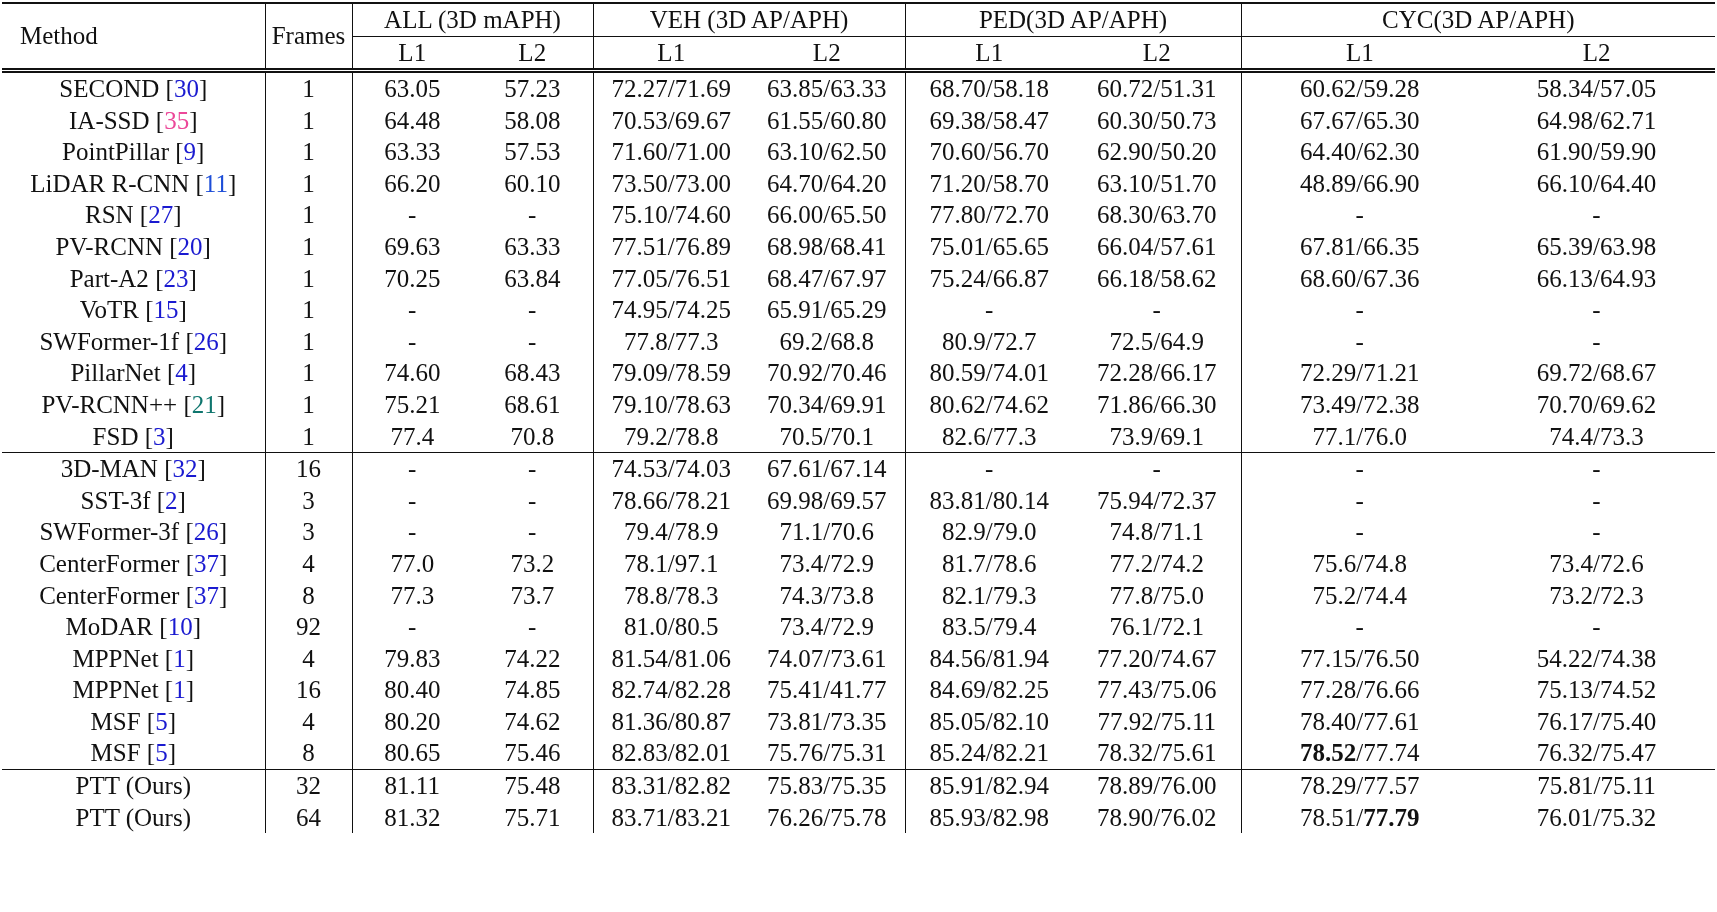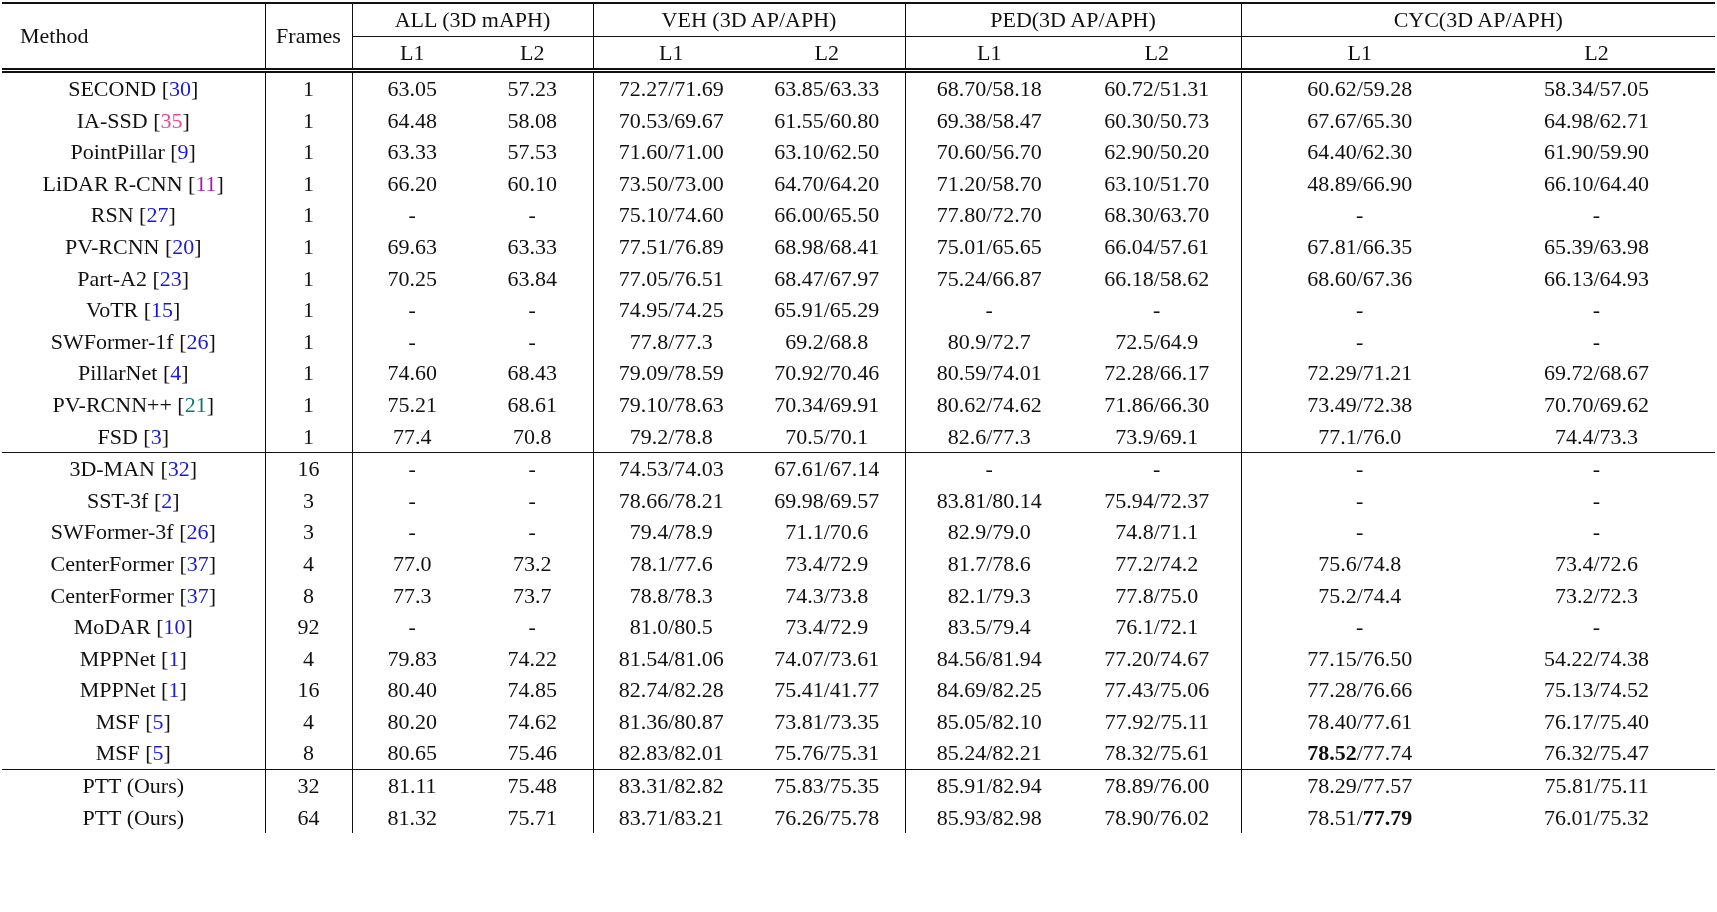--- a/index.html
+++ b/index.html
@@ -1,18 +1,18 @@
 <!DOCTYPE html>
 <html style="--link: #1a1ad0;"><head>
 <meta charset="utf-8">
 <style>
   html, body { margin: 0; padding: 0; background: #ffffff; }
   body { width: 1717px; height: 912px; overflow: hidden; position: relative;
          font-family: "Liberation Serif", "DejaVu Serif", serif; color: #111; }
-  #tbl { position: absolute; left: 2px; top: 2px; width: 1713px; border-collapse: collapse; table-layout: fixed; font-size: 22px; }
+  #tbl { position: absolute; left: 2px; top: 2px; width: 1713px; border-collapse: collapse; table-layout: fixed; font-size: 25px; }
   #tbl td, #tbl th { padding: 0; white-space: nowrap; font-weight: normal; text-align: center; }
   #tbl col.c-method { width: 263px; }
   #tbl col.c-frames { width: 87px; }
   #tbl col.c-all1 { width: 120px; }
   #tbl col.c-all2 { width: 121px; }
   #tbl col.c-veh1 { width: 156px; }
   #tbl col.c-veh2 { width: 156px; }
   #tbl col.c-ped1 { width: 168px; }
   #tbl col.c-ped2 { width: 168px; }
   #tbl col.c-cyc1 { width: 237px; }
@@ -95,21 +95,21 @@
         <td>63.33</td>
         <td class="vb">57.53</td>
         <td>71.60/71.00</td>
         <td class="vb">63.10/62.50</td>
         <td>70.60/56.70</td>
         <td class="vb">62.90/50.20</td>
         <td>64.40/62.30</td>
         <td>61.90/59.90</td>
       </tr>
       <tr class="r">
-        <td class="method vb"><span>LiDAR R-CNN</span> [<span class="ref" style="color: #a21caf; text-align: center;">11</span>]</td>
+        <td class="method vb"><span>LiDAR R-CNN</span> [<span class="ref" style="color: #1d4ed8; text-align: center;">11</span>]</td>
         <td class="vb">1</td>
         <td>66.20</td>
         <td class="vb">60.10</td>
         <td>73.50/73.00</td>
         <td class="vb">64.70/64.20</td>
         <td>71.20/58.70</td>
         <td class="vb">63.10/51.70</td>
         <td>48.89/66.90</td>
         <td>66.10/64.40</td>
       </tr>
@@ -243,21 +243,21 @@
         <td>82.9/79.0</td>
         <td class="vb">74.8/71.1</td>
         <td>-</td>
         <td>-</td>
       </tr>
       <tr class="r">
         <td class="method vb"><span>CenterFormer</span> [<span class="ref" style="color: rgb(26, 26, 208);">37</span>]</td>
         <td class="vb">4</td>
         <td>77.0</td>
         <td class="vb">73.2</td>
-        <td>78.1/77.6</td>
+        <td>78.1/97.1</td>
         <td class="vb">73.4/72.9</td>
         <td>81.7/78.6</td>
         <td class="vb">77.2/74.2</td>
         <td>75.6/74.8</td>
         <td>73.4/72.6</td>
       </tr>
       <tr class="r">
         <td class="method vb"><span>CenterFormer</span> [<span class="ref" style="color: rgb(26, 26, 208);">37</span>]</td>
         <td class="vb">8</td>
         <td>77.3</td>

